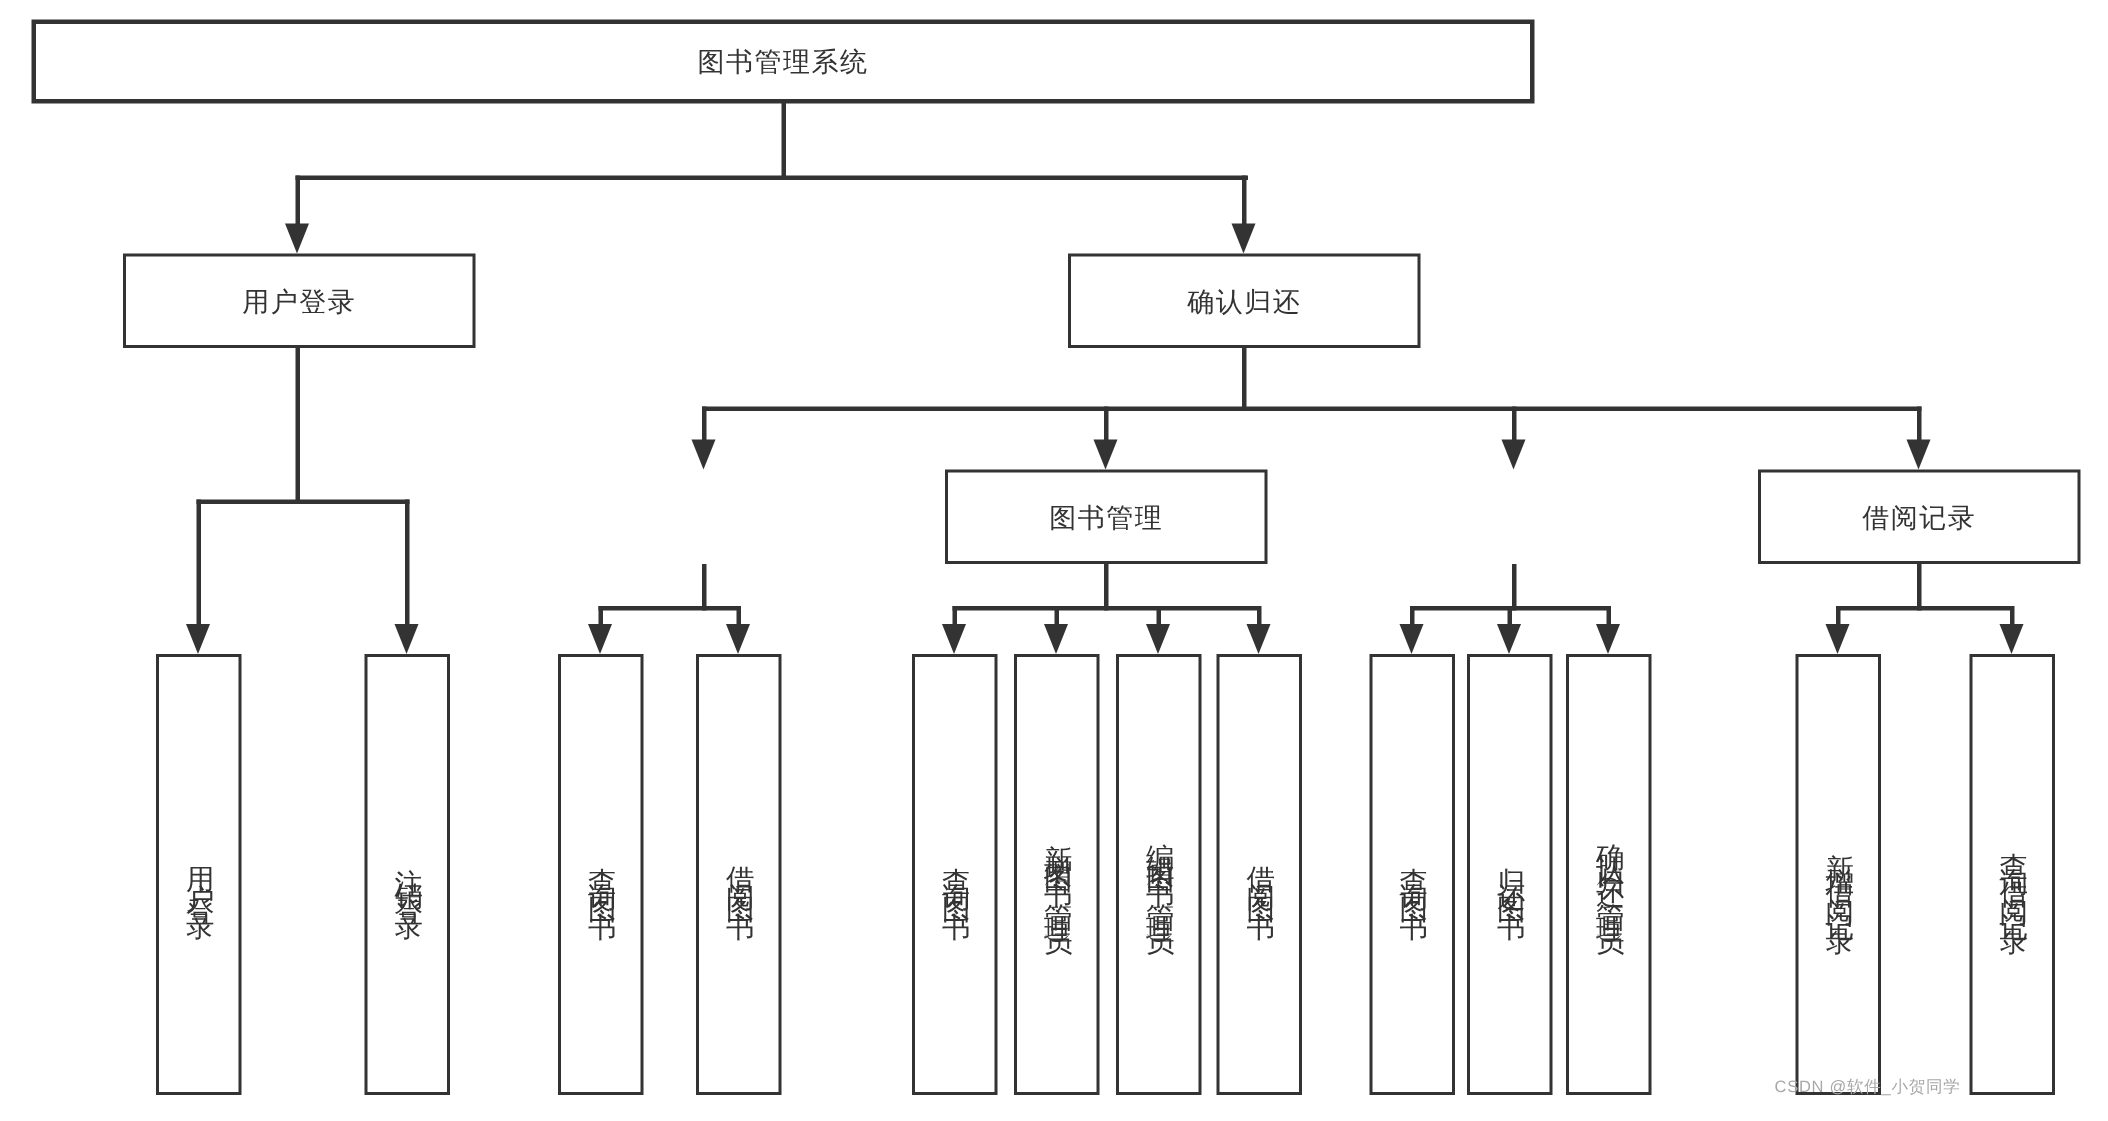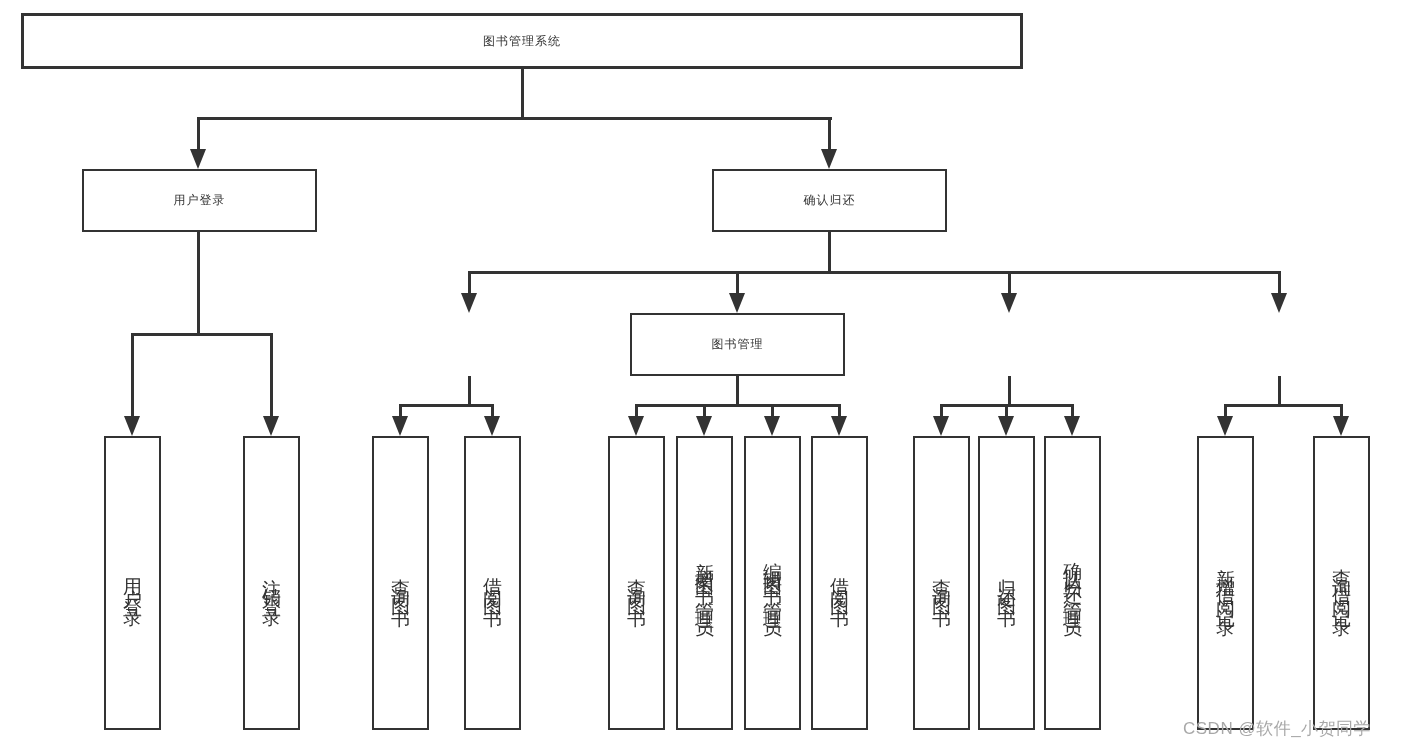--- a/index.html
+++ b/index.html
@@ -21,21 +21,21 @@
     overflow: hidden;
   }
   .box {
     position: absolute;
     background: var(--node-fill);
     border: 2px solid var(--node-border);
     color: var(--text);
     display: flex;
     align-items: center;
     justify-content: center;
-    font-size: 12px;
+    font-size: 18px;
     letter-spacing: 1px;
   }
   .root { left: 21px; top: 13px; width: 1002px; height: 56px; border-width: 3px; }
   .l2   { top: 169px; width: 235px; height: 63px; }
   .l3   { top: 313px; width: 215px; height: 63px; }
   .leaf {
     position: absolute;
     top: 436px; width: 57px; height: 294px;
     background: var(--node-fill);
     border: 2px solid var(--node-border);
@@ -53,21 +53,21 @@
   .hline { position: absolute; height: 3px; background: var(--line); }
   .arrow {
     position: absolute; width: 0; height: 0;
     border-left: 8px solid transparent;
     border-right: 8px solid transparent;
     border-top: 20px solid var(--line);
   }
   .watermark {
     position: absolute;
     left: 1183px; top: 717px;
-    font-size: 17px;
+    font-size: 11px;
     color: var(--watermark);
     letter-spacing: 0.5px;
     z-index: 10;
     white-space: nowrap;
   }
 </style>
 </head>
 <body>
 
 <div class="canvas">
@@ -96,20 +96,21 @@
   <div class="vline" style="left:468px; top:271px; height:24px;"></div>
   <div class="arrow" style="left:461px; top:293px;"></div>
   <div class="vline" style="left:736px; top:271px; height:24px;"></div>
   <div class="arrow" style="left:729px; top:293px;"></div>
   <div class="vline" style="left:1008px; top:271px; height:24px;"></div>
   <div class="arrow" style="left:1001px; top:293px;"></div>
   <div class="vline" style="left:1278px; top:271px; height:24px;"></div>
   <div class="arrow" style="left:1271px; top:293px;"></div>
 
   <div class="box l3" style="left:630px;">图书管理</div>
+  <div class="box l3" style="left:1172px;">借阅记录</div>
 
   <div class="vline" style="left:468px; top:376px; height:31px;"></div>
   <div class="hline" style="left:399px; top:404px; width:95px;"></div>
   <div class="vline" style="left:399px; top:404px; height:14px;"></div>
   <div class="arrow" style="left:392px; top:416px;"></div>
   <div class="vline" style="left:491px; top:404px; height:14px;"></div>
   <div class="arrow" style="left:484px; top:416px;"></div>
 
   <div class="vline" style="left:736px; top:376px; height:31px;"></div>
   <div class="hline" style="left:635px; top:404px; width:205px;"></div>

